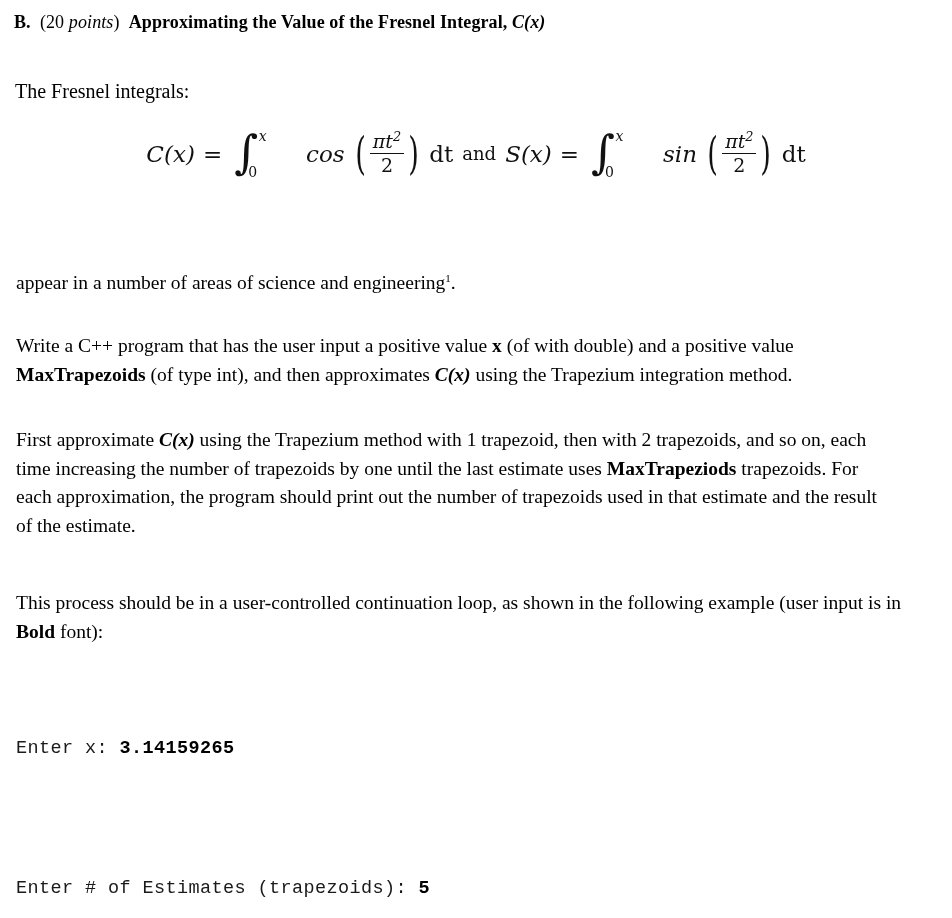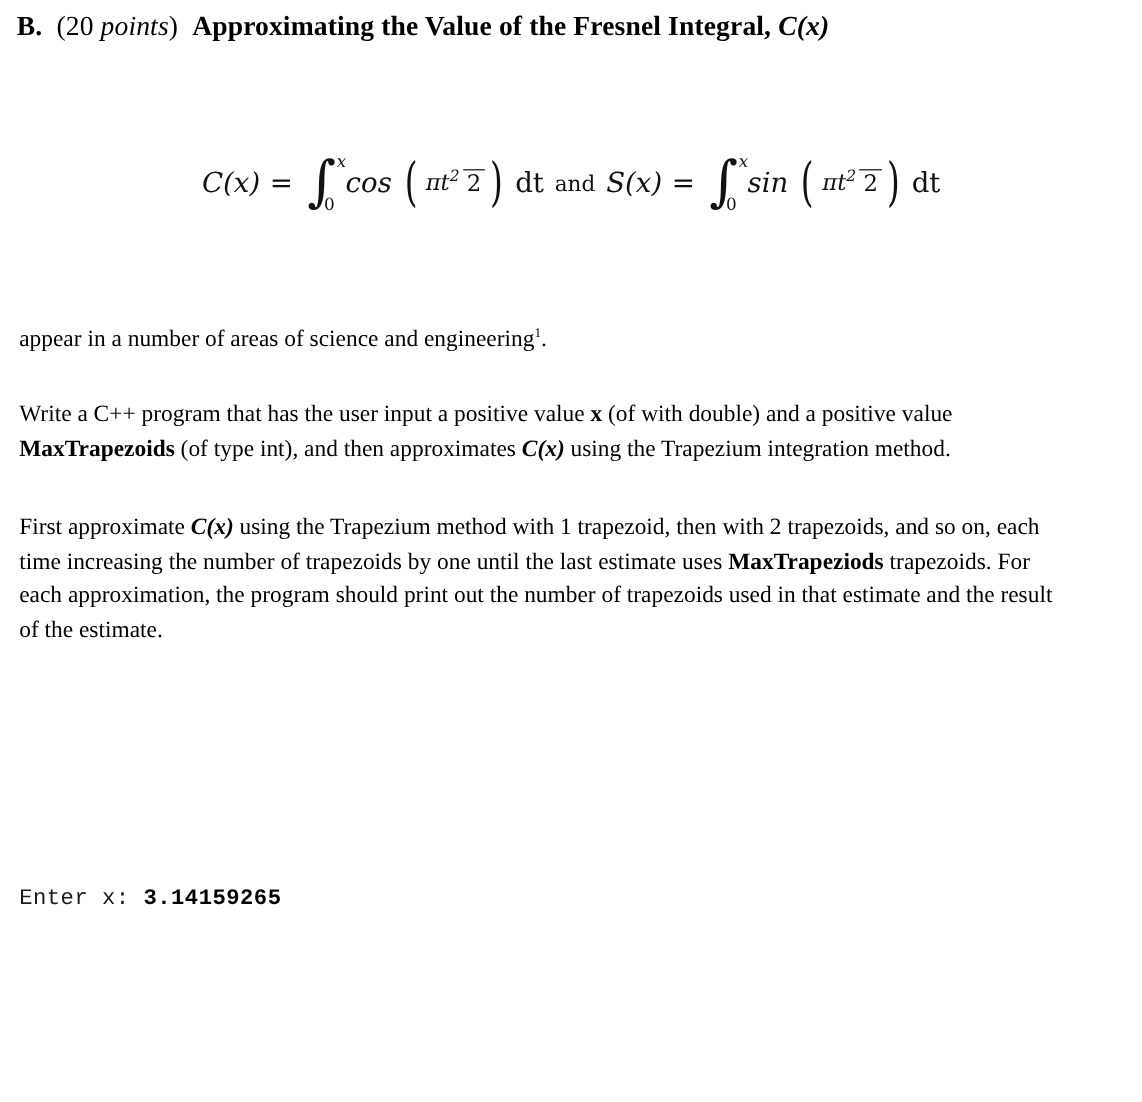--- a/index.html
+++ b/index.html
@@ -22,21 +22,21 @@
     height: 918px;
     padding: 0;
     box-sizing: border-box;
   }
 
   
   .heading {
     position: absolute;
     left: 14px;
     top: 9px;
-    font-size: 23px;
+    font-size: 18px;
     line-height: 26px;
     font-weight: bold;
     letter-spacing: 0.1px;
     white-space: nowrap;
   }
   .heading .label { font-weight: bold; }
   .heading .points-wrap { font-weight: normal; }
   .heading .points-italic { font-style: italic; font-weight: normal; }
   .heading .title { font-weight: bold; }
   .heading .cx { font-weight: bold; font-style: italic; }
@@ -62,21 +62,21 @@
     color: #111;
   }
   .math-row {
     display: inline-flex;
     align-items: center;
     justify-content: center;
     gap: 0px;
     white-space: nowrap;
   }
   .mi { font-style: italic; }
-  .mop { font-style: italic; padding: 0 7px 0 3px; }
+  .mop { font-style: italic; padding: 0 7px 0 3px; margin-left: 40px; }
   .meq { padding: 0 8px; font-style: normal; }
   .mand { font-style: normal; padding: 0 9px; font-size: 18px; }
   .mdt { padding-left: 7px; }
 
   
   .integral {
     display: inline-flex;
     align-items: center;
     position: relative;
     padding: 0 2px 0 4px;
@@ -106,20 +106,21 @@
     font-size: 44px;
     line-height: 0.8;
     display: inline-block;
     transform: scaleX(0.62);
     font-style: normal;
   }
   .paren-l { margin-right: -2px; }
   .paren-r { margin-left: -2px; }
   .frac {
     display: inline-flex;
+    flex-direction: column;
     align-items: center;
     vertical-align: middle;
     padding: 0 3px;
     font-size: 19px;
   }
   .frac .num {
     padding: 0 3px 1px 3px;
     font-style: italic;
     line-height: 1.05;
   }
@@ -174,20 +175,21 @@
 </style>
 </head>
 <body>
 
 <div class="page">
 
   <div class="heading">
     <span class="label">B.</span><span class="points-wrap">&nbsp;&nbsp;</span><span class="points-wrap">(20 </span><span class="points-italic">points</span><span class="points-wrap">)</span><span class="title">&nbsp;&nbsp;</span><span class="title">Approximating the Value of the Fresnel Integral,</span><span>&nbsp;</span><span class="cx">C(x)</span>
   </div>
 
+  <div class="intro">The Fresnel integrals:</div>
 
   <div class="math-display">
     <span class="math-row">
 
       <span class="mi">C</span>
         <span class="mi">(x)</span>
       <span class="meq">=</span>
 
       <span class="integral">
         <span class="int-sign">∫</span>
@@ -233,25 +235,27 @@
       <span class="mdt">dt</span>
     </span>
   </div>
 
   <div class="para" id="para-appear"><span>appear in a number of areas of science and engineering</span><span class="footnote-mark">1</span><span>.</span></div>
 
   <div class="para" id="para-write"><span>Write a C++ program that has the user input a positive value </span><b class="xv">x</b><span> (of with double) and a positive value </span><b>MaxTrapezoids</b><span> (of type int), and then approximates </span><span class="cxi">C(x)</span><span> using the Trapezium integration method.</span></div>
 
   <div class="para" id="para-first"><span>First approximate </span><span class="cxi">C(x)</span><span> using the Trapezium method with 1 trapezoid, then with 2 trapezoids, and so on, each time increasing the number of trapezoids by one until the last estimate uses </span><b>MaxTrapeziods</b><span> trapezoids. For each approximation, the program should print out the number of trapezoids used in that estimate and the result of the estimate.</span></div>
 
+  <div class="para" id="para-loop"><span>This process should be in a user-controlled continuation loop, as shown in the following example (user input is in </span><b>Bold</b><span> font):</span></div>
 
   <div class="console">
 
     <div class="line"><span>Enter x: </span><span class="inp">3.14159265</span></div>
 
+    <div class="line"><span>Enter # of Estimates (trapezoids): </span><span class="inp">5</span></div>
 
     
 
     
 
     
 
     
 
     

